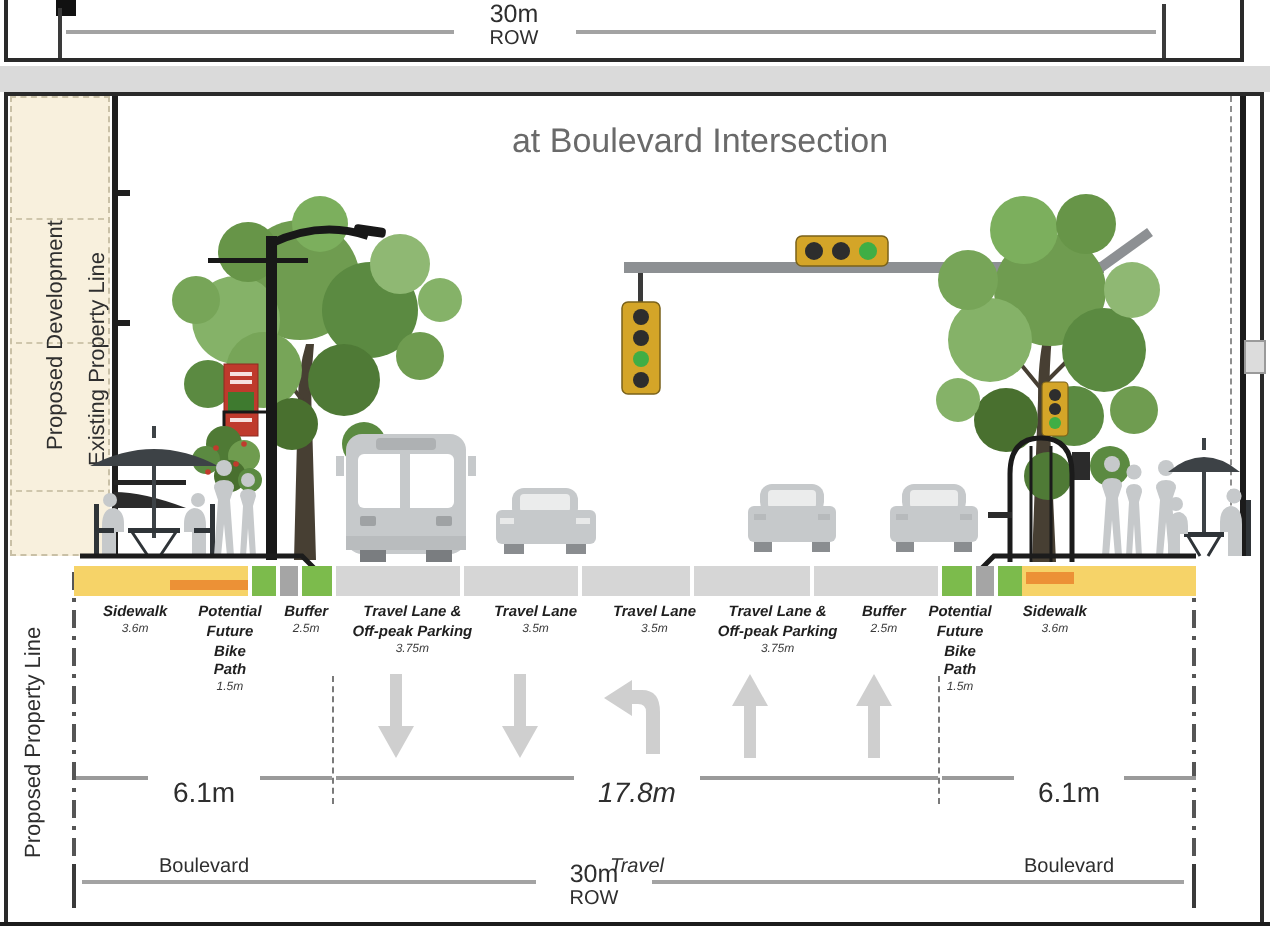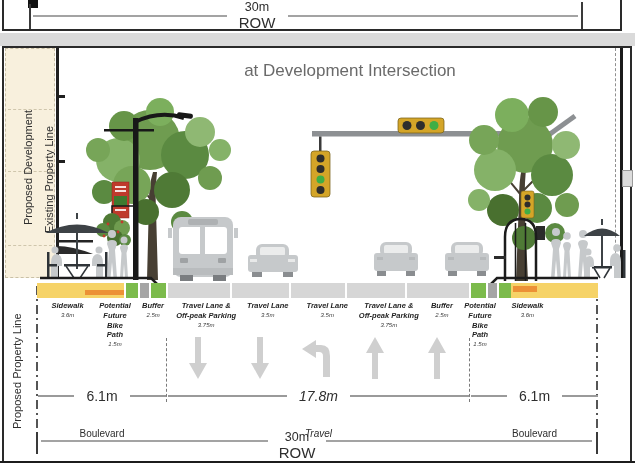--- a/index.html
+++ b/index.html
@@ -10,21 +10,21 @@
     font-family:"Liberation Sans", sans-serif; color:#222;
   }
   .abs { position:absolute; }
 
   
   .top-box { left:2px; top:-6px; width:620px; height:37px; border:2px solid #2a2a2a; background:#fff; }
   .top-pole-stub { left:28px; top:0; width:10px; height:8px; background:#111; }
   .dim-tick { width:2px; background:#3a3a3a; }
   .dim-line { height:2px; background:#a3a3a3; }
   .dim-text-value { font-size:12.5px; color:#2e2e2e; text-align:center; }
-  .dim-text-label { font-size:15px; color:#2e2e2e; text-align:center; }
+  .dim-text-label { font-size:10px; color:#2e2e2e; text-align:center; }
 
   
   .separator-band { left:0; top:33px; width:635px; height:13px; background:#dadada; }
 
   
   .main-box { left:2px; top:46px; width:630px; height:417px; border:2px solid #2a2a2a; background:#fff; }
 
   .title-block { left:225px; top:60px; width:250px; text-align:center; color:#6a6a6a;
                  font-size:17px; line-height:1.32; }
 
@@ -72,21 +72,21 @@
   .lane-labels .cell { text-align:center; padding:0 1px; }
   .lane-name { font-size:7.5px; font-weight:600; color:#1f1f1f; line-height:1.3; }
   .lane-size { font-size:6px; color:#3a3a3a; margin-top:1px; }
 
   
   .arrow-row { left:37px; top:337px; width:561px; height:42px; display:flex; }
   .arrow-row .cell { display:flex; align-items:flex-start; justify-content:center; }
 
   
   .zone { display:flex; flex-direction:column; align-items:center; }
-  .zone-line-row { display:flex; align-items:center; width:100%; }
+  .zone-line-row { display:flex; width:100%; }
   .zone-line { flex:1; height:2px; background:#9a9a9a; }
   .zone-value { font-size:14px; color:#2e2e2e; padding:0 12px; }
   .zone-label { font-size:10px; color:#2e2e2e; margin-top:24px; }
   .zone-sep { width:0; border-left:1.5px dashed #7a7a7a; }
 
   .bottom-line { left:0; top:461px; width:635px; height:2px; background:#1c1c1c; }
 </style>
 </head>
 <body>
 
@@ -101,21 +101,21 @@
   <div class="abs" style="left:228px; top:0; width:58px; text-align:center;">
     <div class="dim-text-value">30m</div>
     <div class="dim-text-label">ROW</div>
   </div>
 
   <div class="abs separator-band"></div>
 
   <div class="abs main-box"></div>
 
   <div class="abs title-block">
-    <div>at Development Intersection</div>
+    <div>at Boulevard Intersection</div>
   </div>
 
   <div class="abs development">
     <div class="floor-line" style="top:60px;"></div>
     <div class="floor-line" style="top:122px;"></div>
     <div class="floor-line" style="top:196px;"></div>
   </div>
   <div class="abs profile-line"></div>
   <div class="abs profile-notch" style="left:56px; top:95px;  width:9px;"></div>
   <div class="abs profile-notch" style="left:56px; top:160px; width:9px;"></div>

